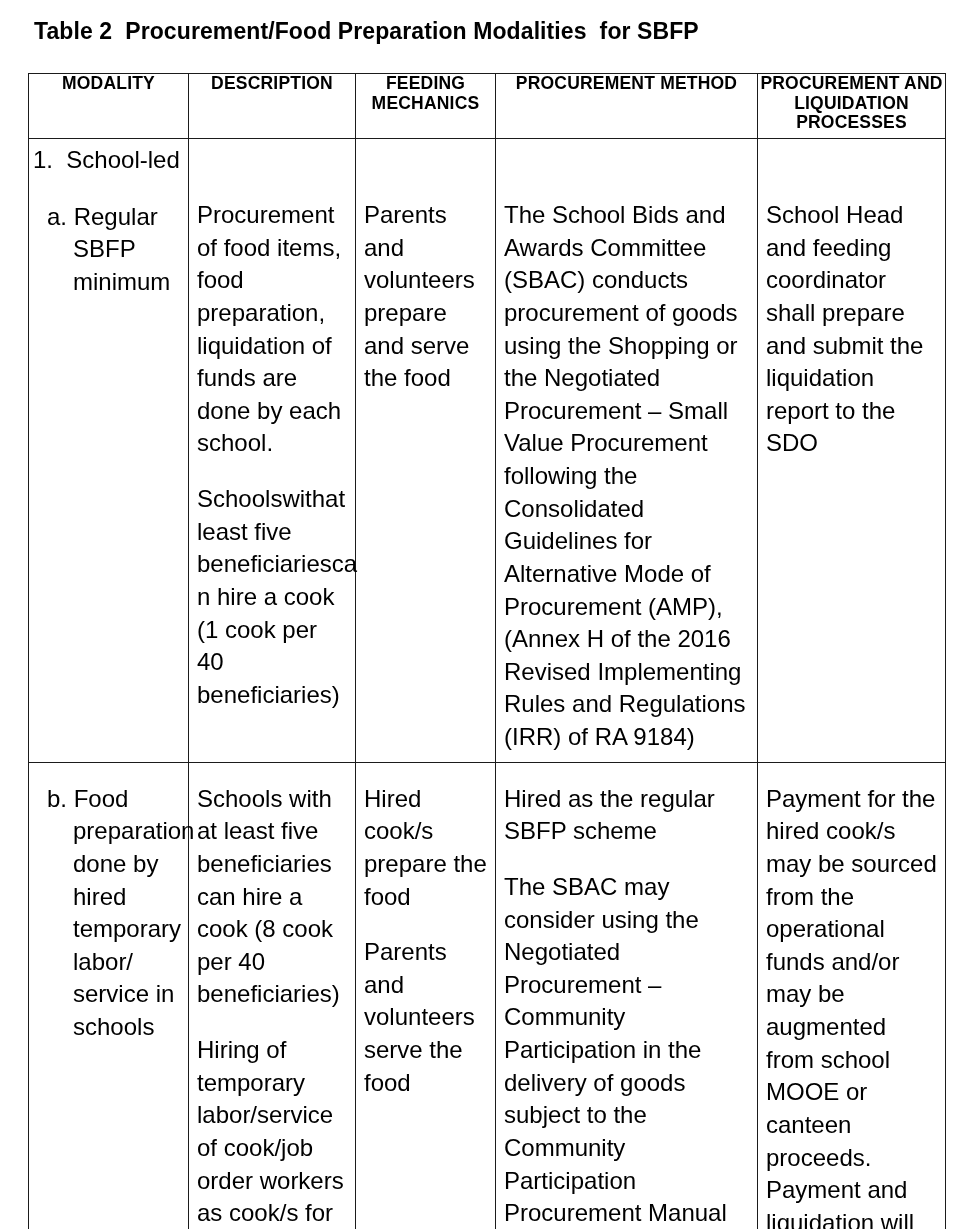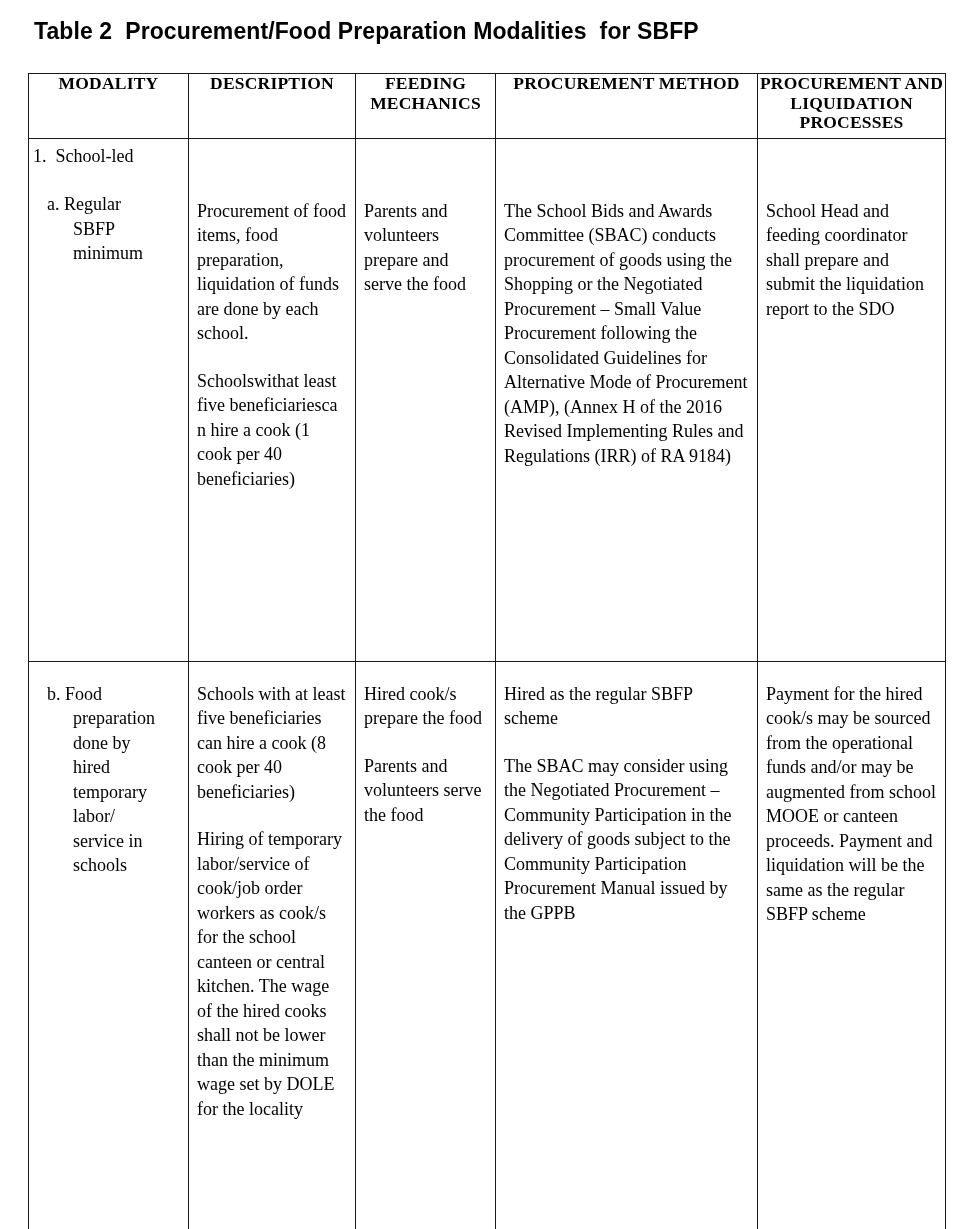--- a/index.html
+++ b/index.html
@@ -43,21 +43,20 @@
     border-collapse: collapse;
     table-layout: fixed;
   }
 
   table.modality-table td,
   table.modality-table th {
     border: 1.3px solid #1b1b1b;
     vertical-align: top;
     padding: 0;
     background: #ffffff;
-    font-family: Liberation Serif, serif;
   }
 
   
   col.c-modality   { width: 160px; }
   col.c-desc       { width: 167px; }
   col.c-feeding    { width: 140px; }
   col.c-procure    { width: 262px; }
   col.c-accounting { width: 188px; }
 
   
@@ -68,21 +67,21 @@
     line-height: 1.12;
     padding: 6px 4px 7px;
     height: 64px;
     vertical-align: middle;
     letter-spacing: 0.2px;
   }
   thead th .hdr-line { display: block; white-space: pre; }
 
   
   tbody td {
-    font-size: 18px;
+    font-size: 24px;
     line-height: 1.36;
     padding: 8px 8px 10px 10px;
   }
 
   
   .modality-cell { padding-left: 4px !important; padding-top: 5px !important; }
 
   .mod-top {
     display: block;
     white-space: pre;

